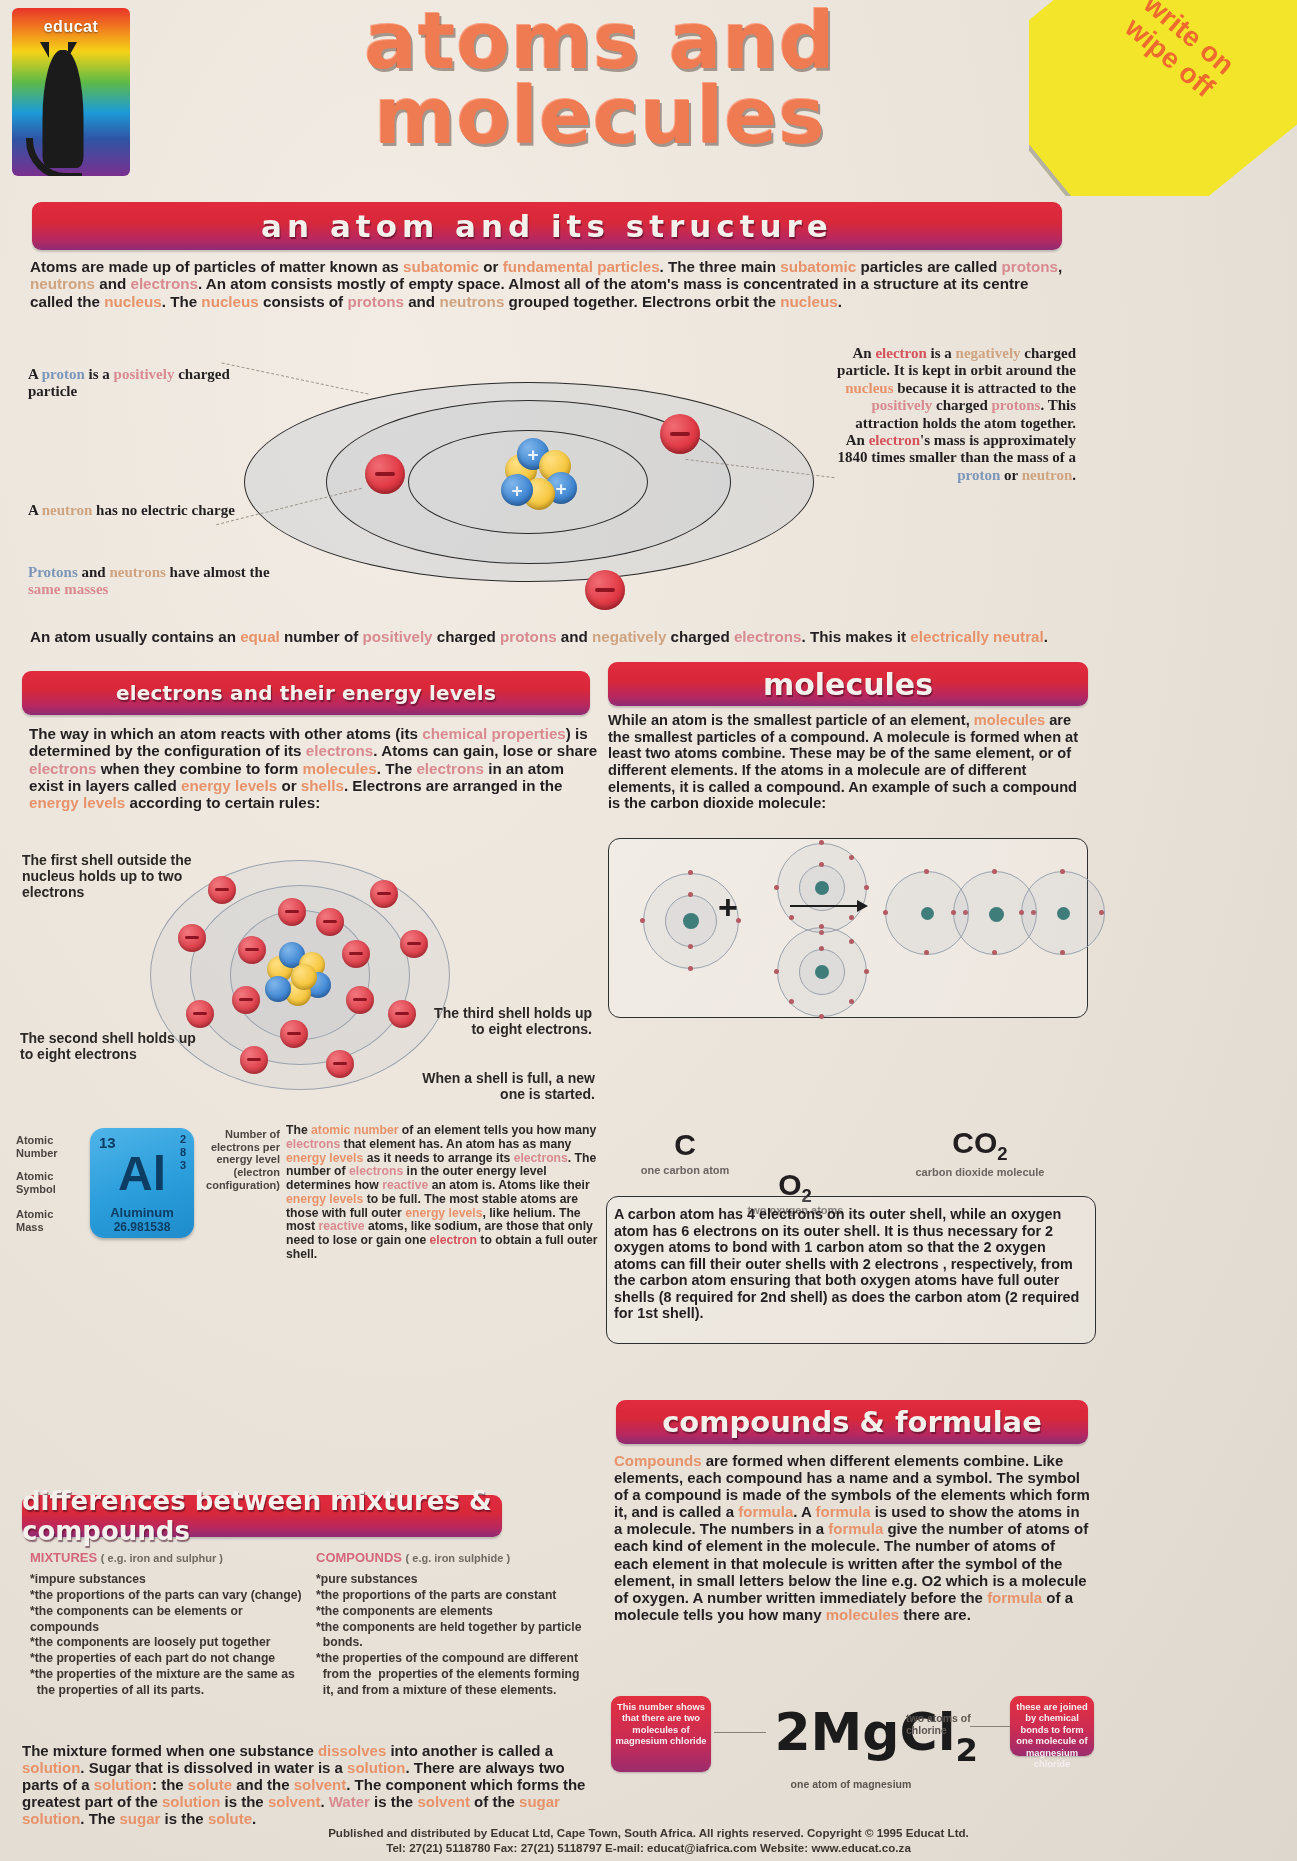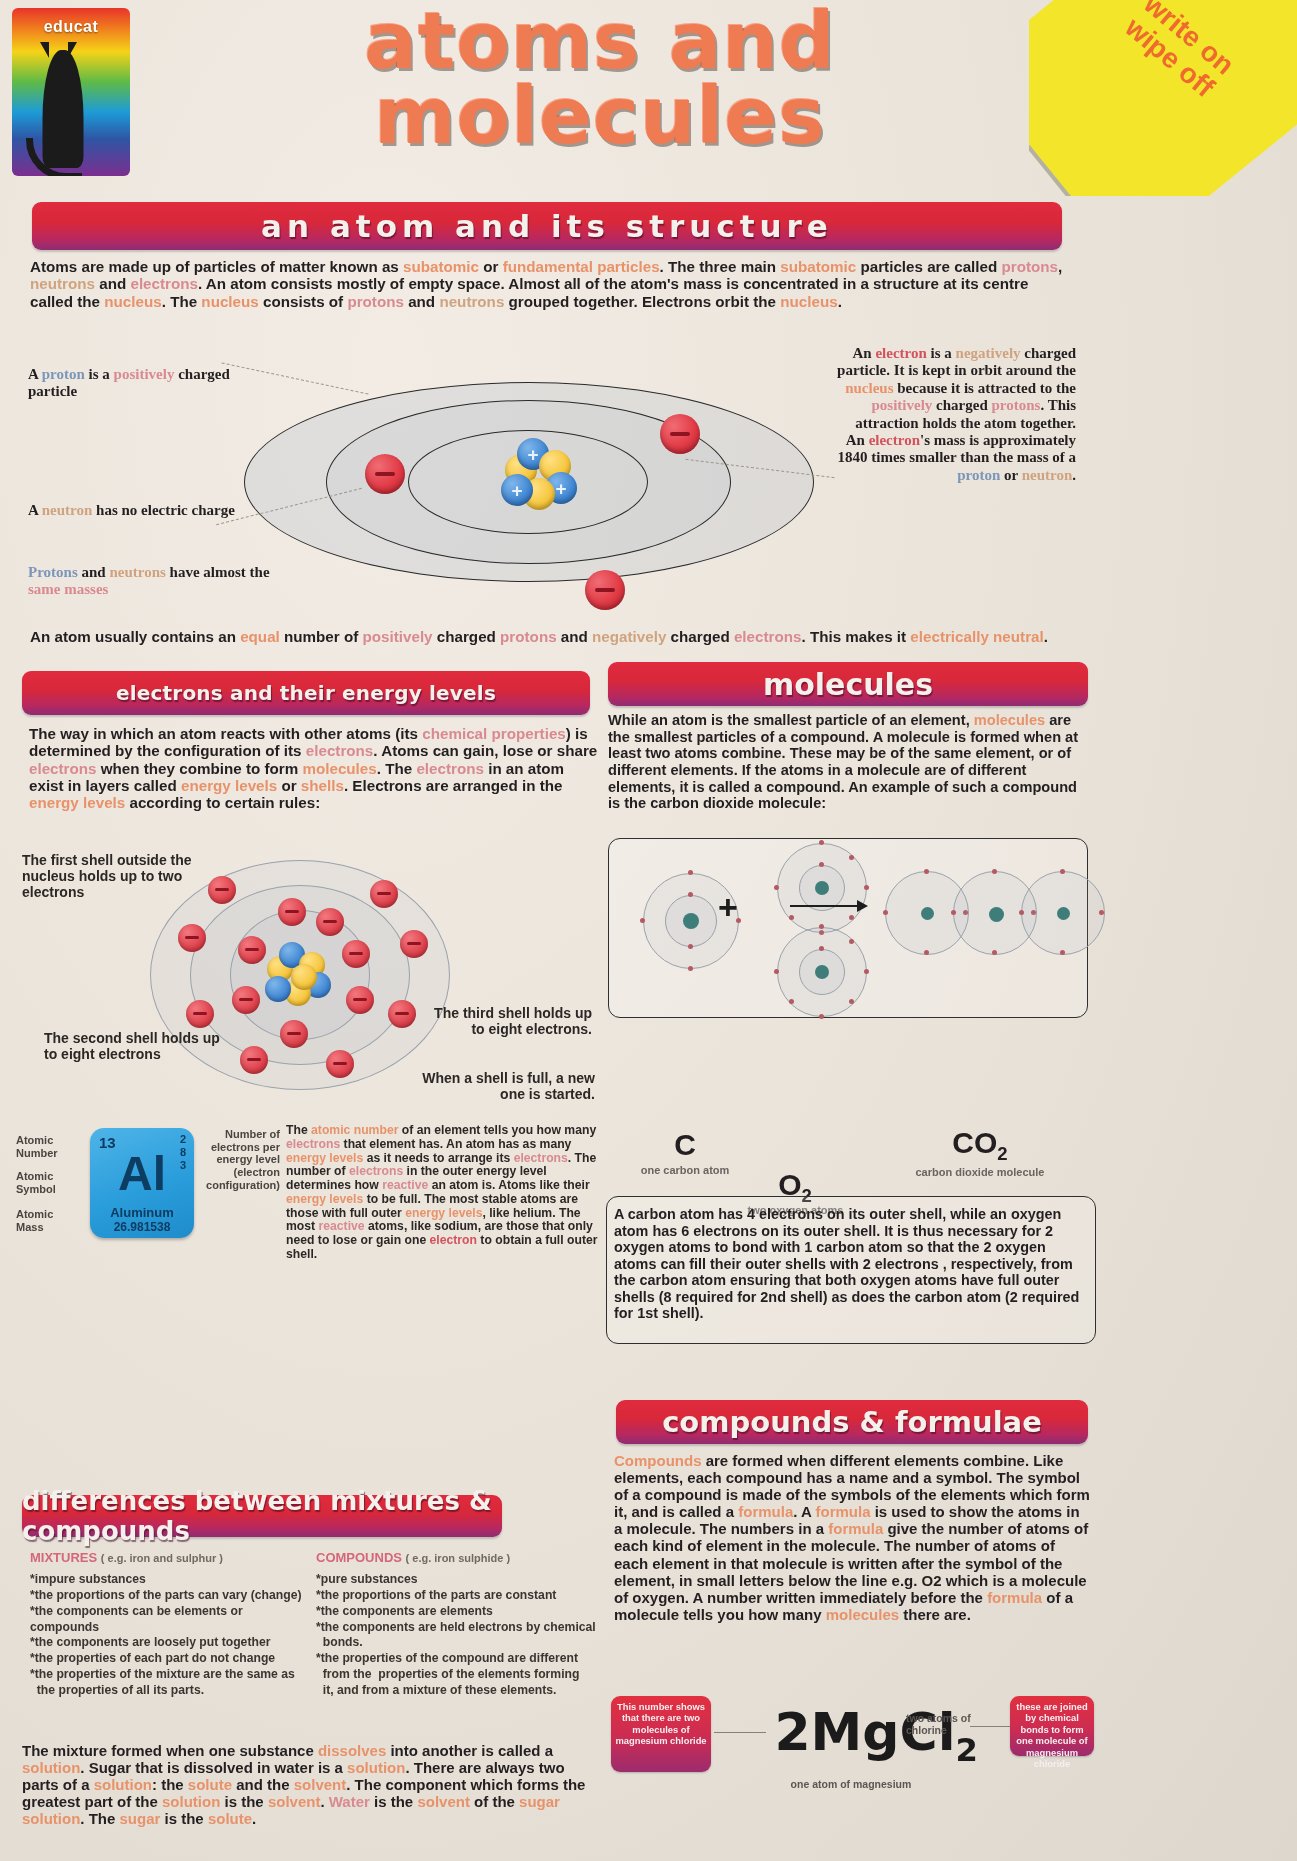--- a/index.html
+++ b/index.html
@@ -182,21 +182,21 @@
   }
   #shell-nucleus{ position:absolute; left:145px; top:92px; width:76px; height:68px; }
   .snuc{ position:absolute; width:26px; height:26px; border-radius:50%; box-shadow:inset 0 -2px 4px rgba(0,0,0,.25); }
   .snuc.p{ background:radial-gradient(circle at 35% 30%, #7fb6ea 0%, #3f86d2 60%, #2a5fa6 100%); }
   .snuc.n{ background:radial-gradient(circle at 35% 30%, #ffe083 0%, #f5c53b 60%, #d8a01a 100%); }
 
   .annot {
     position:absolute; font-weight:bold; font-size:14px; line-height:1.15; color:#2b2724;
   }
   #an-first  { left:22px; top:852px; width:180px; }
-  #an-second { left:20px; top:1030px; width:185px;margin-left:24px; }
+  #an-second { left:20px; top:1030px; width:185px; }
   #an-third  { left:430px; top:1005px; width:162px; text-align:right; }
   #an-full   { left:400px; top:1070px; width:195px; text-align:right; }
 
   
   #al-area { position:absolute; left:16px; top:1120px; width:580px; height:130px; }
   #al-box {
     position:absolute; left:74px; top:8px; width:104px; height:110px;
     border-radius:14px;
     background:linear-gradient(160deg,#4fb4e8 0%,#2a9ddb 55%,#1f8ccb 100%);
     box-shadow:0 2px 3px rgba(0,0,0,.25);
@@ -529,23 +529,27 @@
       <div>*the components can be elements or compounds</div>
       <div>*the components are loosely put together</div>
       <div>*the properties of each part do not change</div>
       <div>*the properties of the mixture are the same as
   the properties of all its parts.</div>
     </div>
   <div class="bullets" id="cmp-list">
       <div>*pure substances</div>
       <div>*the proportions of the parts are constant</div>
       <div>*the components are elements</div>
-      <div>*the components are held electrons by chemical
+      <div>*the components are held together by particle
   bonds.</div>
       <div>*the properties of the compound are different
   from the  properties of the elements forming
   it, and from a mixture of these elements.</div>
     </div>
 
   <div class="ptext" id="solution-text">The mixture formed when one substance <span class="hl-orange">dissolves</span> into another is called a <span class="hl-orange">solution</span>. Sugar that is dissolved in water is a <span class="hl-orange">solution</span>. There are always two parts of a <span class="hl-orange">solution</span>: the <span class="hl-orange">solute</span> and the <span class="hl-orange">solvent</span>. The component which forms the greatest part of the <span class="hl-orange">solution</span> is the <span class="hl-orange">solvent</span>. <span class="hl-pink">Water</span> is the <span class="hl-orange">solvent</span> of the <span class="hl-orange">sugar</span> <span class="hl-orange">solution</span>. The <span class="hl-orange">sugar</span> is the <span class="hl-orange">solute</span>.</div>
 
+  <div id="footer">
+    <div>Published and distributed by Educat Ltd, Cape Town, South Africa. All rights reserved. Copyright © 1995 Educat Ltd.</div>
+    <div>Tel: 27(21) 5118780 Fax: 27(21) 5118797 E-mail: educat@iafrica.com Website: www.educat.co.za</div>
+  </div>
 
 </div>
 
 </body></html>

